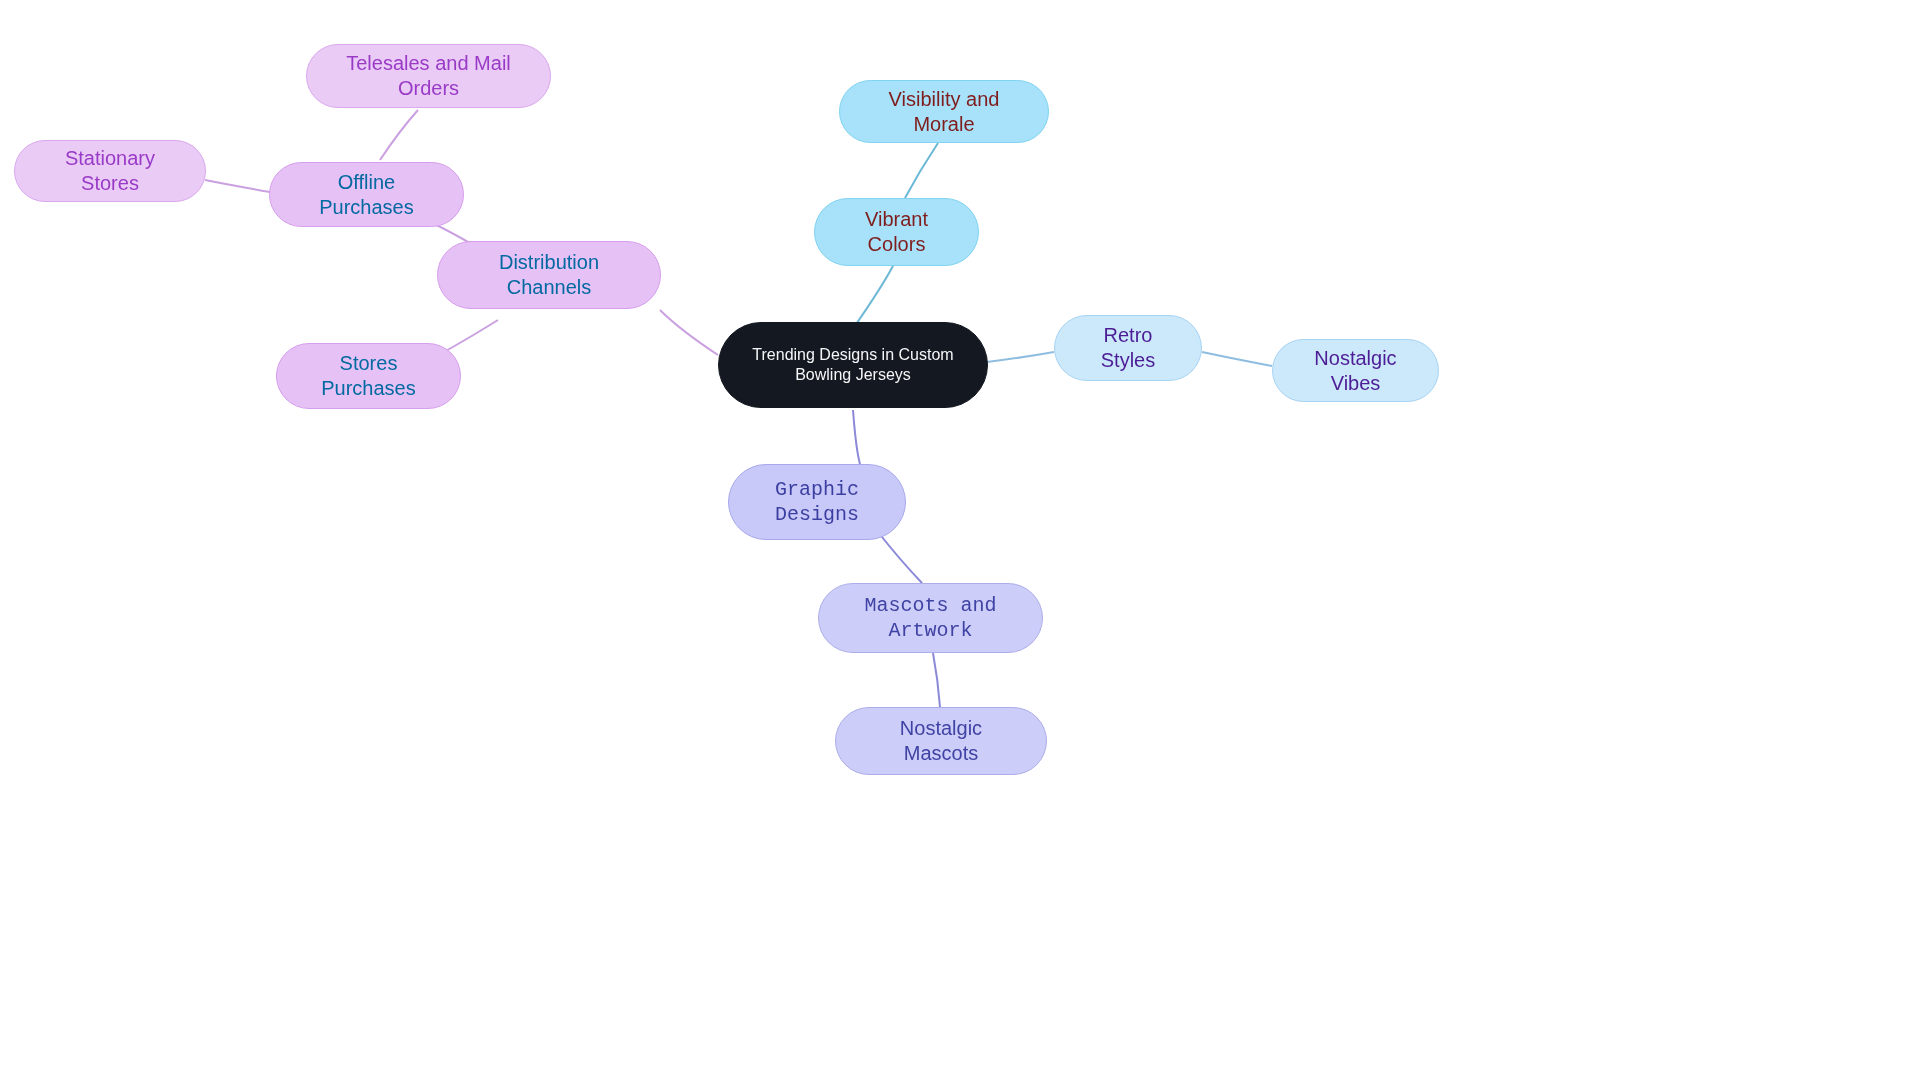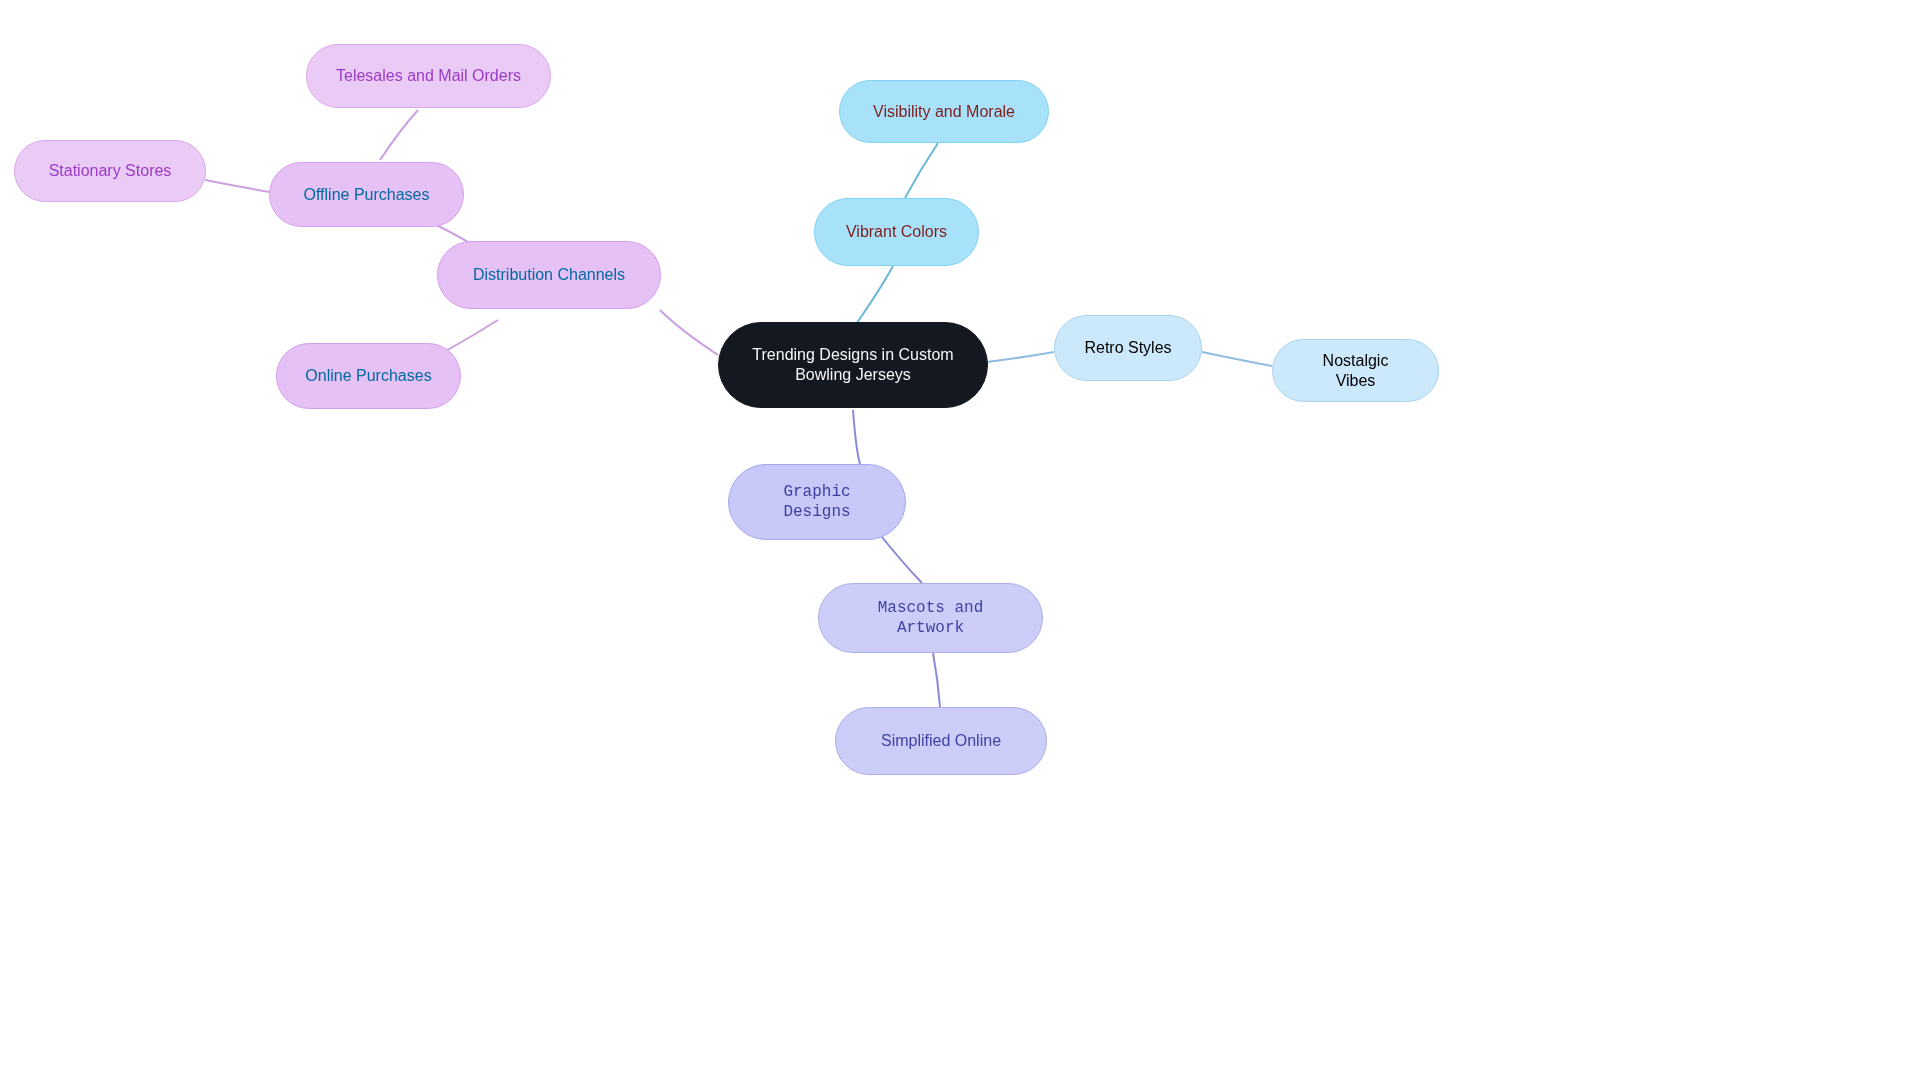--- a/index.html
+++ b/index.html
@@ -18,39 +18,39 @@
     height: 1083px;
     pointer-events: none;
   }
   .node {
     position: absolute;
     display: flex;
     align-items: center;
     justify-content: center;
     text-align: center;
     border-radius: 999px;
-    font-size: 16px;
+    font-size: 20px;
     line-height: 1.25;
     padding: 0 28px;
     white-space: pre-line;
   }
   .center {
     background: #141820;
     color: #f5f6f8;
     border: 1px solid #141820;
     font-size: 16px;
   }
   .cyan {
     background: #a8e2fa;
     color: #7f1d1d;
     border: 1.5px solid #7fd2f0;
   }
   .cyan-light {
     background: #cce8fb;
-    color: #000000;
+    color: #4c1d95;
     border: 1.5px solid #a7d4f3;
   }
   .indigo {
     background: #c8c8f9;
     color: #3b3fa0;
     border: 1.5px solid #a8a8ed;
   }
   .indigo-light {
     background: #cdcdf9;
     color: #3f43a3;
@@ -105,23 +105,23 @@
 <div class="node cyan" style="left:839px; top:80px; width:210px; height:63px;">Visibility and Morale</div>
 
 <div class="node cyan-light" style="left:1054px; top:315px; width:148px; height:66px;">Retro Styles</div>
 
 <div class="node cyan-light" style="left:1272px; top:339px; width:167px; height:63px;">Nostalgic Vibes</div>
 
 <div class="node indigo" style="left:728px; top:464px; width:178px; height:76px;font-family:Liberation Mono, monospace;">Graphic Designs</div>
 
 <div class="node indigo-light" style="left:818px; top:583px; width:225px; height:70px;font-family:Liberation Mono, monospace;">Mascots and Artwork</div>
 
-<div class="node indigo-light" style="left:835px; top:707px; width:212px; height:68px;">Simplified Online</div>
+<div class="node indigo-light" style="left:835px; top:707px; width:212px; height:68px;">Nostalgic Mascots</div>
 
 <div class="node violet" style="left:437px; top:241px; width:224px; height:68px;">Distribution Channels</div>
 
-<div class="node violet" style="left:276px; top:343px; width:185px; height:66px;">Online Purchases</div>
+<div class="node violet" style="left:276px; top:343px; width:185px; height:66px;">Stores Purchases</div>
 
 <div class="node violet" style="left:269px; top:162px; width:195px; height:65px;">Offline Purchases</div>
 
 <div class="node violet-light" style="left:306px; top:44px; width:245px; height:64px;">Telesales and Mail Orders</div>
 
 <div class="node violet-light" style="left:14px; top:140px; width:192px; height:62px;">Stationary Stores</div>
 
 </body></html>

